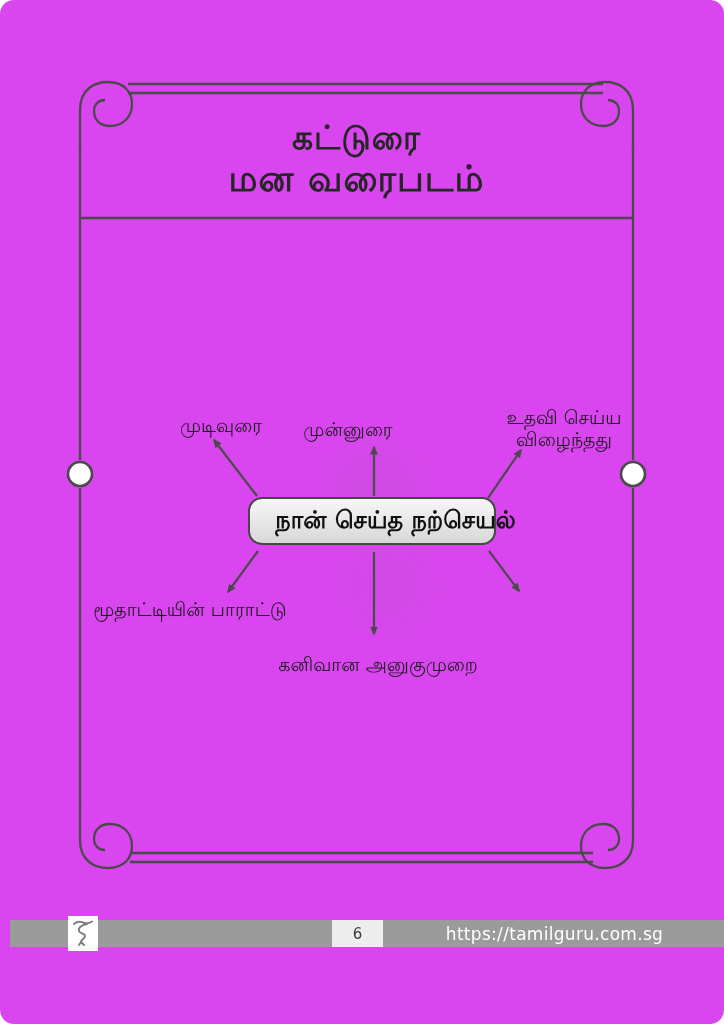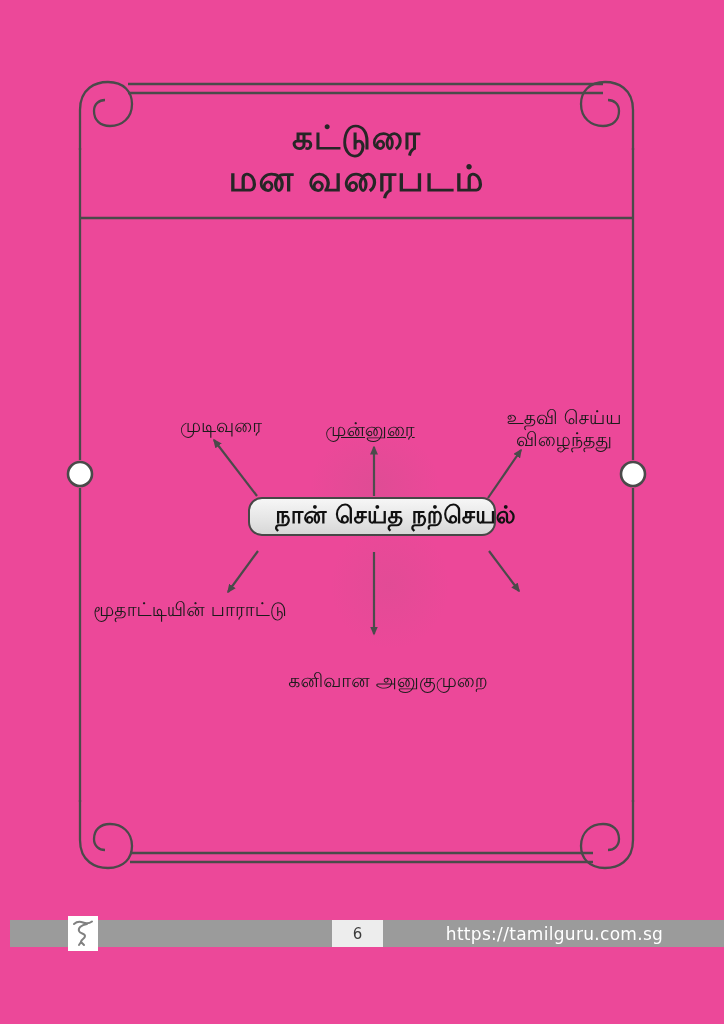--- a/index.html
+++ b/index.html
@@ -1,56 +1,56 @@
 <!DOCTYPE html>
 <html><head>
 <meta charset="utf-8">
 <style>
   html,body{margin:0;padding:0;background:#fff;}
   .page{
-    position:relative;width:724px;height:1024px;background:#ec4899;
+    position:relative;width:724px;height:1024px;background:#d946ef;
     font-family:"DejaVu Sans","Liberation Sans",sans-serif;
-    color:#1d1d1d;overflow:hidden;
+    color:#1d1d1d;overflow:hidden;border-radius:14px;
   }
   .abs{position:absolute;}
   svg.layer{position:absolute;left:0;top:0;width:724px;height:1024px;}
 
   
   .title-block{
     position:absolute;left:80px;top:118px;width:553px;text-align:center;
     font-family:"DejaVu Serif","Liberation Serif",serif;
     font-weight:bold;color:#262626;
   }
   .title-line1{font-size:33px;line-height:40px;letter-spacing:1px;}
   .title-line2{font-size:36px;line-height:40px;letter-spacing:1px;}
 
   
   .center-box{
-    position:absolute;left:248px;top:497px;width:248px;height:39px;
+    position:absolute;left:248px;top:497px;width:248px;height:48px;
     background:linear-gradient(180deg,#f6f6f6 0%,#e6e6e6 55%,#d7d7d7 100%);
     border:2.5px solid #474747;border-radius:14px;
     display:flex;align-items:center;justify-content:center;
     box-sizing:border-box;
     padding-left:47px;
   }
   .center-box span{
     font-size:24px;font-weight:bold;color:#111;white-space:nowrap;
   }
 
   
   .node{
     position:absolute;transform:translate(-50%,-50%);
     font-size:19px;color:#1c1c1c;white-space:pre-line;text-align:center;
     line-height:22px;
   }
   .n-tl{left:221px;top:425px;}
-  .n-tc{left:370px;top:429px;text-decoration:underline;}
+  .n-tc{left:348px;top:429px;}
   .n-tr{left:564px;top:428px;}
   .n-bl{left:190px;top:609px;}
-  .n-bc{left:378px;top:680px;margin-left:10px;}
+  .n-bc{left:378px;top:664px;}
   .n-br{left:540px;top:611px;}
 
   
   .wm1{left:310px;top:430px;width:130px;height:110px;border-radius:50%;
        background:radial-gradient(closest-side,rgba(110,110,110,.10),rgba(110,110,110,0));}
   .wm2{left:330px;top:520px;width:120px;height:130px;border-radius:50%;
        background:radial-gradient(closest-side,rgba(110,110,110,.08),rgba(110,110,110,0));}
 
   
   .footer{position:absolute;left:0;top:920px;width:724px;height:27px;}

